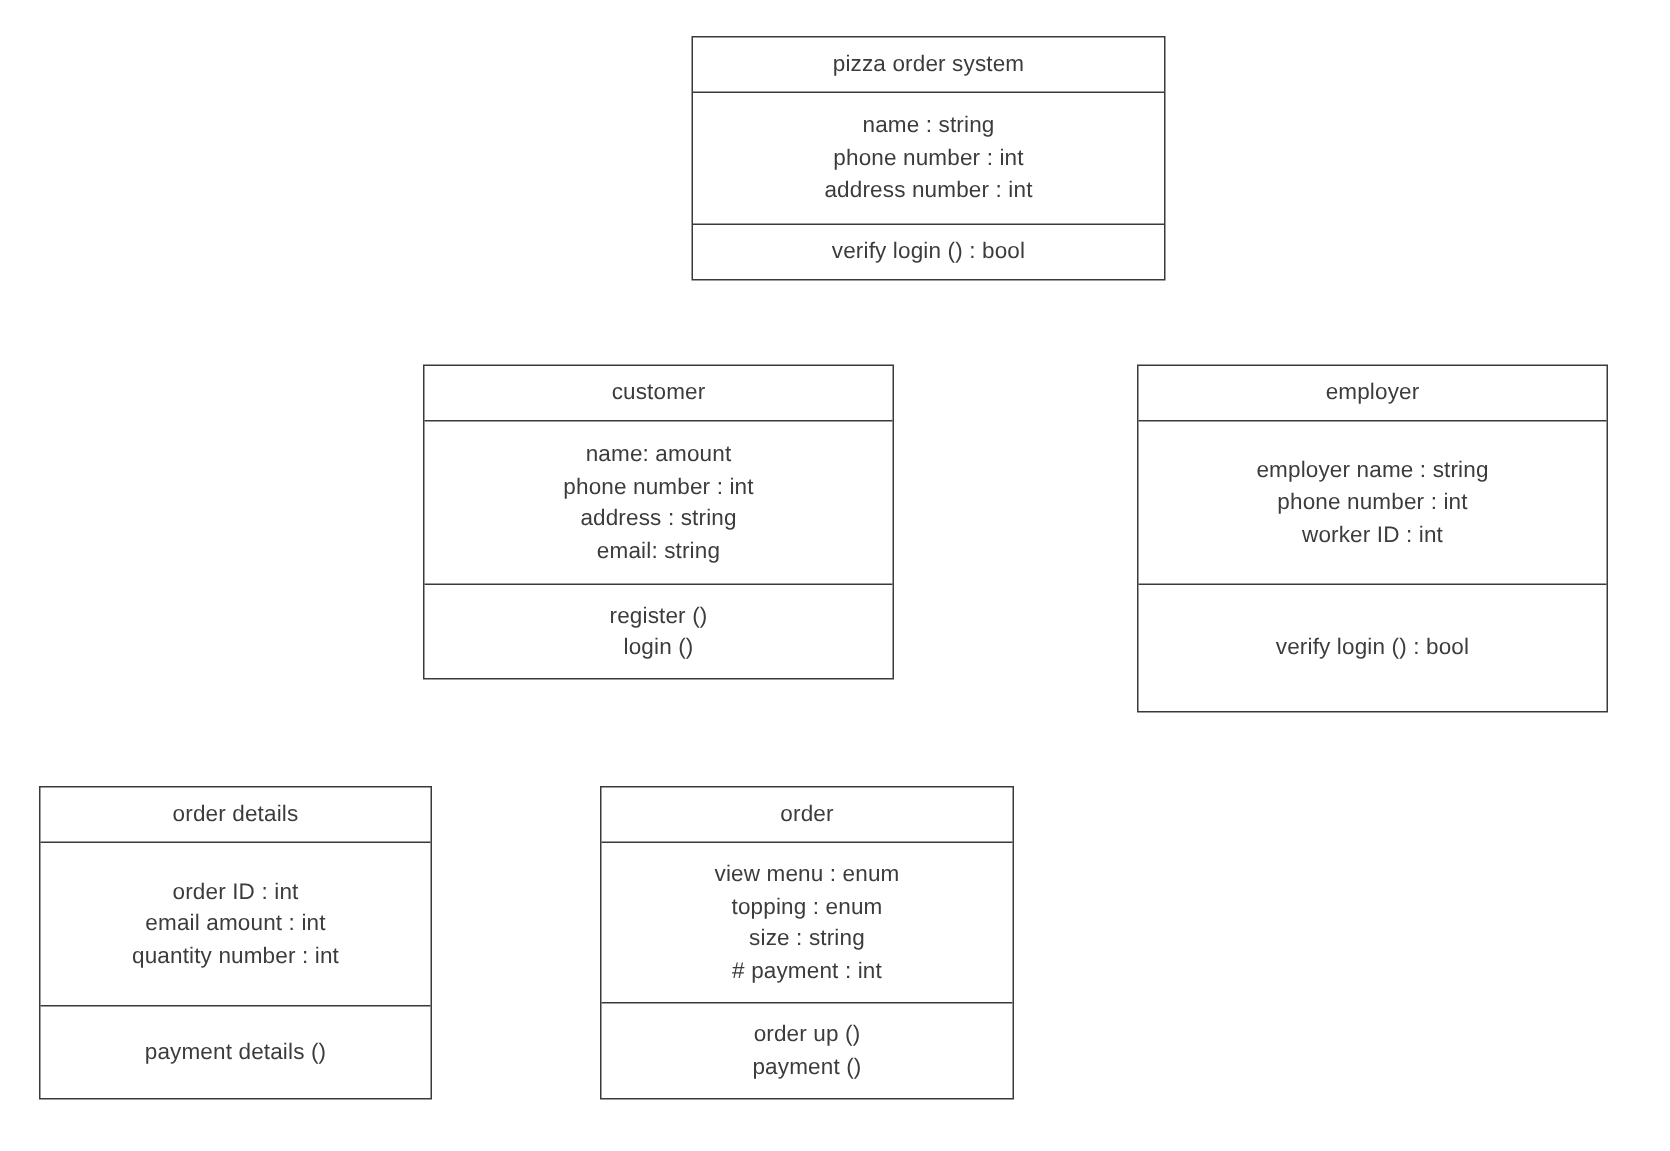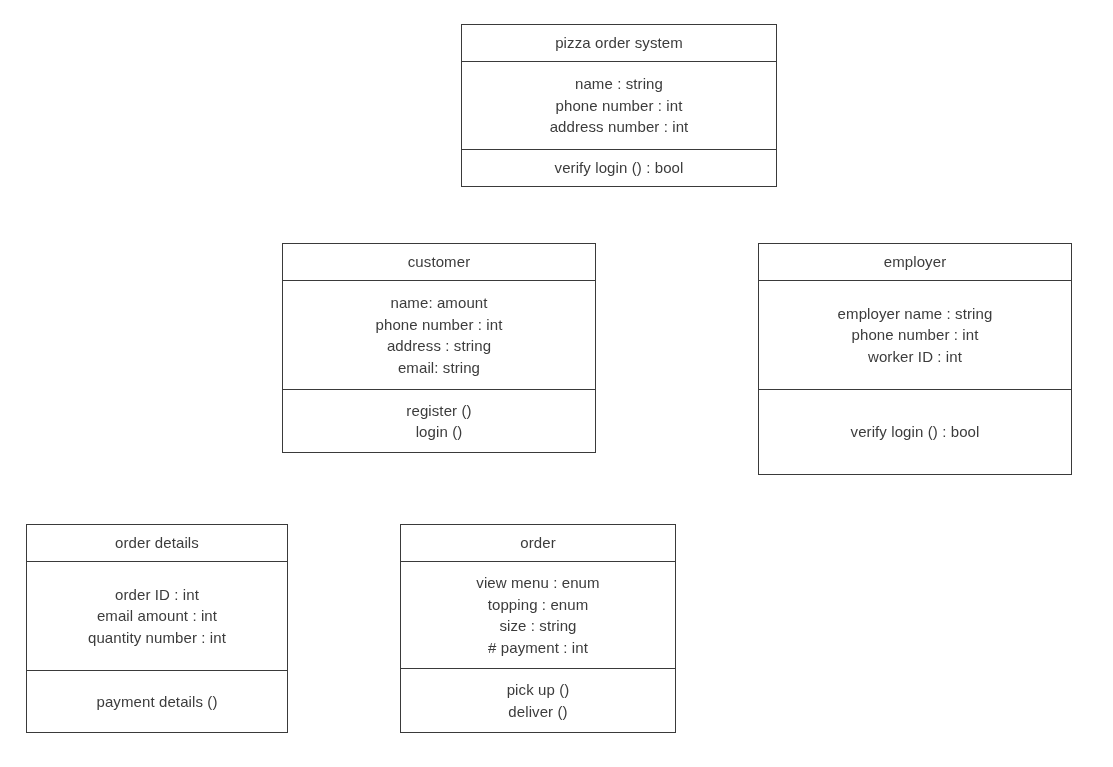--- a/index.html
+++ b/index.html
@@ -118,17 +118,17 @@
       <div class="uml-compartment name-compartment" style="height: 37px; flex: 0 0 37px;">
         <div class="uml-class-name">order</div>
       </div>
       <div class="uml-compartment attributes-compartment" style="height: 107px; flex: 0 0 107px;">
         <div class="uml-member">view menu : enum</div>
         <div class="uml-member">topping : enum</div>
         <div class="uml-member">size : string</div>
         <div class="uml-member"># payment : int</div>
       </div>
       <div class="uml-compartment methods-compartment" style="flex: 1 1 auto;">
-        <div class="uml-member">pick up ()</div>
-        <div class="uml-member">deliver ()</div>
+        <div class="uml-member">order up ()</div>
+        <div class="uml-member">payment ()</div>
       </div>
     </div>
   </div>
 
 </body></html>

